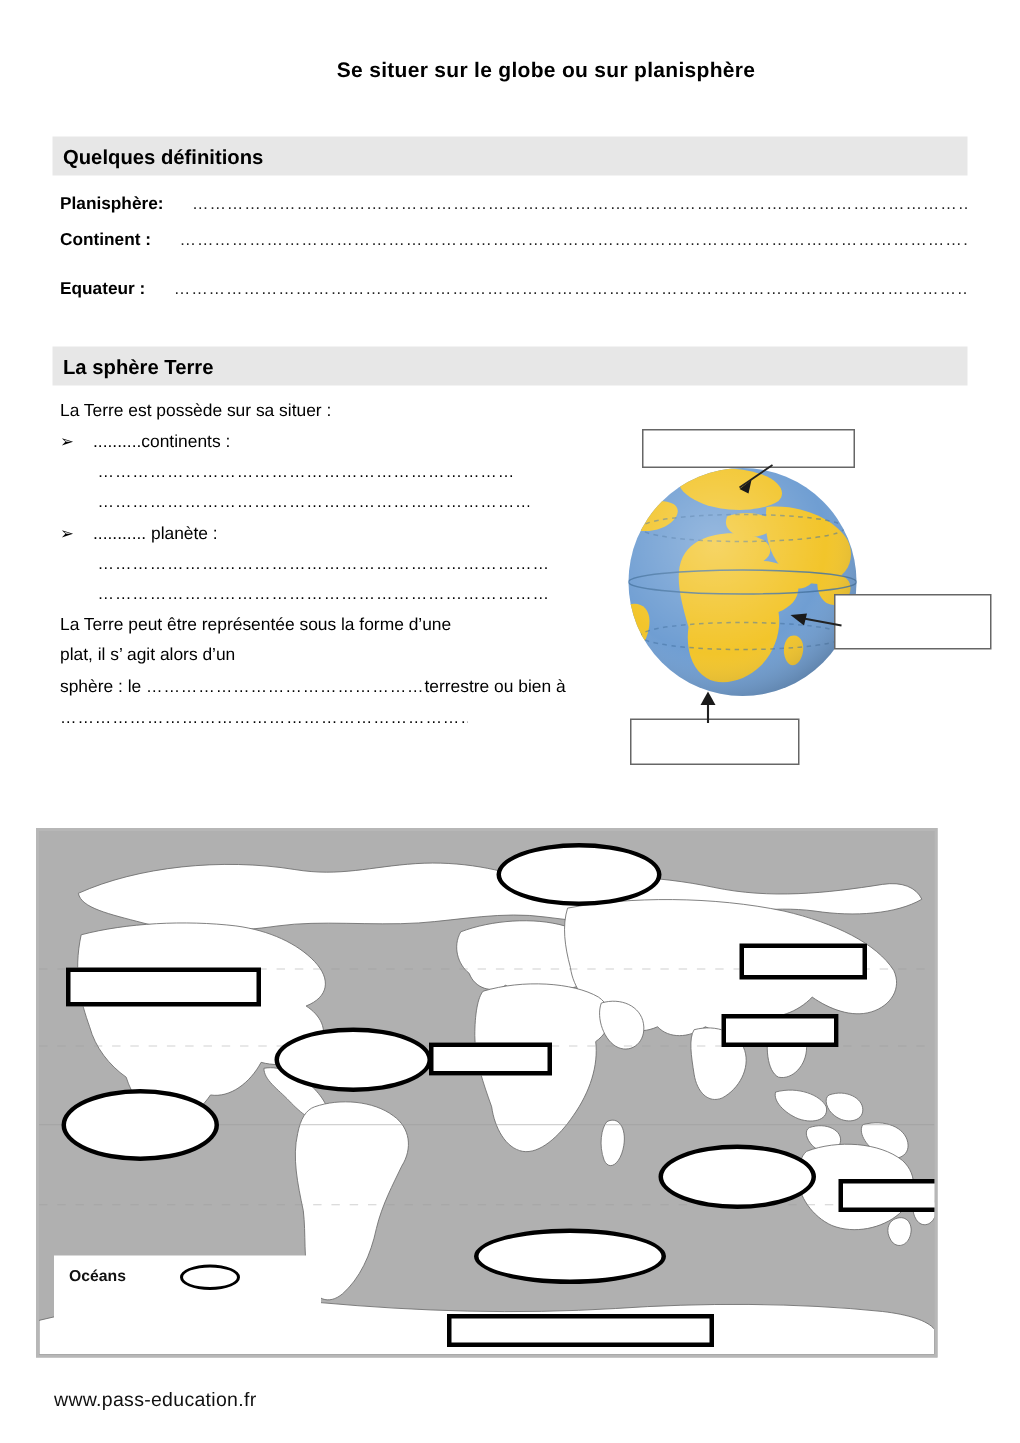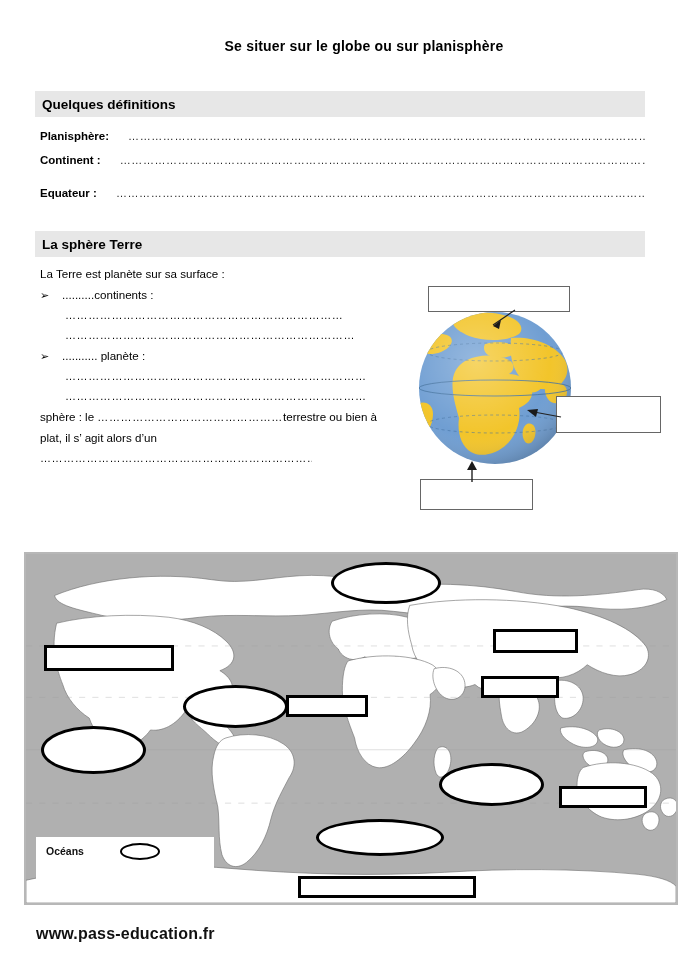--- a/index.html
+++ b/index.html
@@ -162,21 +162,21 @@
   }
   #arrow-top    { left: 78px;  top: 33px;  width: 36px; height: 22px; }
   #arrow-right  { left: 120px; top: 132px; width: 38px; height: 16px; }
   #arrow-bottom { left: 60px;  top: 186px; width: 14px; height: 22px; }
 
   
   #world-map {
     position: absolute;
     left: 24px;
     top: 552px;
-    width: 654px;
+    width: 601px;
     height: 353px;
     border: 2px solid #b7b7b7;
     box-sizing: border-box;
     background: #b0b0b0;
     overflow: hidden;
   }
   #map-svg {
     position: absolute;
     left: 0; top: 0;
     width: 100%;
@@ -223,22 +223,22 @@
     border: 3px solid #000;
     background: #fff;
     margin-left: 6px;
   }
 
   
   #footer-url {
     position: absolute;
     left: 36px;
     top: 925px;
-    font-size: 16px;
-    font-weight: bold;
+    font-size: 13px;
+    font-weight: normal;
     letter-spacing: 0.2px;
     color: #111;
     text-align: right;
   }
 </style>
 </head>
 <body>
 
 <div class="page-title">Se situer sur le globe ou sur planisphère</div>
 
@@ -257,40 +257,41 @@
 <div class="def-line" id="def-3">
   <span class="def-term">Equateur :</span>
   <span class="dots">………………………………………………………………………………………………………………………………………………………</span>
 </div>
 
 <div class="section-bar" id="bar-planete">
   <span class="section-label">La sphère Terre</span>
 </div>
 
 <div class="text-col">
-  <div class="tl intro-line">La Terre est  planète sur sa surface :</div>
+  <div class="tl intro-line">La Terre est  possède sur sa situer :</div>
 
   <div class="bullet-row">
     <span class="bullet-glyph">➢</span>
     <span class="bullet-text">..........continents :</span>
   </div>
   <div class="blank-row blank-w1">……………………………………………………………………………………………</div>
   <div class="blank-row blank-w2">………………………………………………………………………………………………</div>
 
   <div class="bullet-row">
     <span class="bullet-glyph">➢</span>
     <span class="bullet-text">........... planète :</span>
   </div>
   <div class="blank-row blank-w3">…………………………………………………………………………………………………</div>
   <div class="blank-row blank-w4">…………………………………………………………………………………………………</div>
 
+  <div class="tl para-line">La Terre peut être représentée sous la forme d’une</div>
+  <div class="tl para-line">plat, il s’ agit alors d’un</div>
   <div class="tl para-line">
     <span>sphère : le </span><span class="inline-dots">…………………………………………</span><span>terrestre ou bien à</span>
   </div>
-  <div class="tl para-line">plat, il s’ agit alors d’un</div>
   <div class="tail-blank">……………………………………………………………………</div>
 </div>
 
 <div id="globe-block">
 
   <svg id="globe-svg" viewBox="0 0 160 160">
     <defs>
       <clipPath id="globeClip">
           <circle cx="80" cy="80" r="76"></circle>
         </clipPath>

